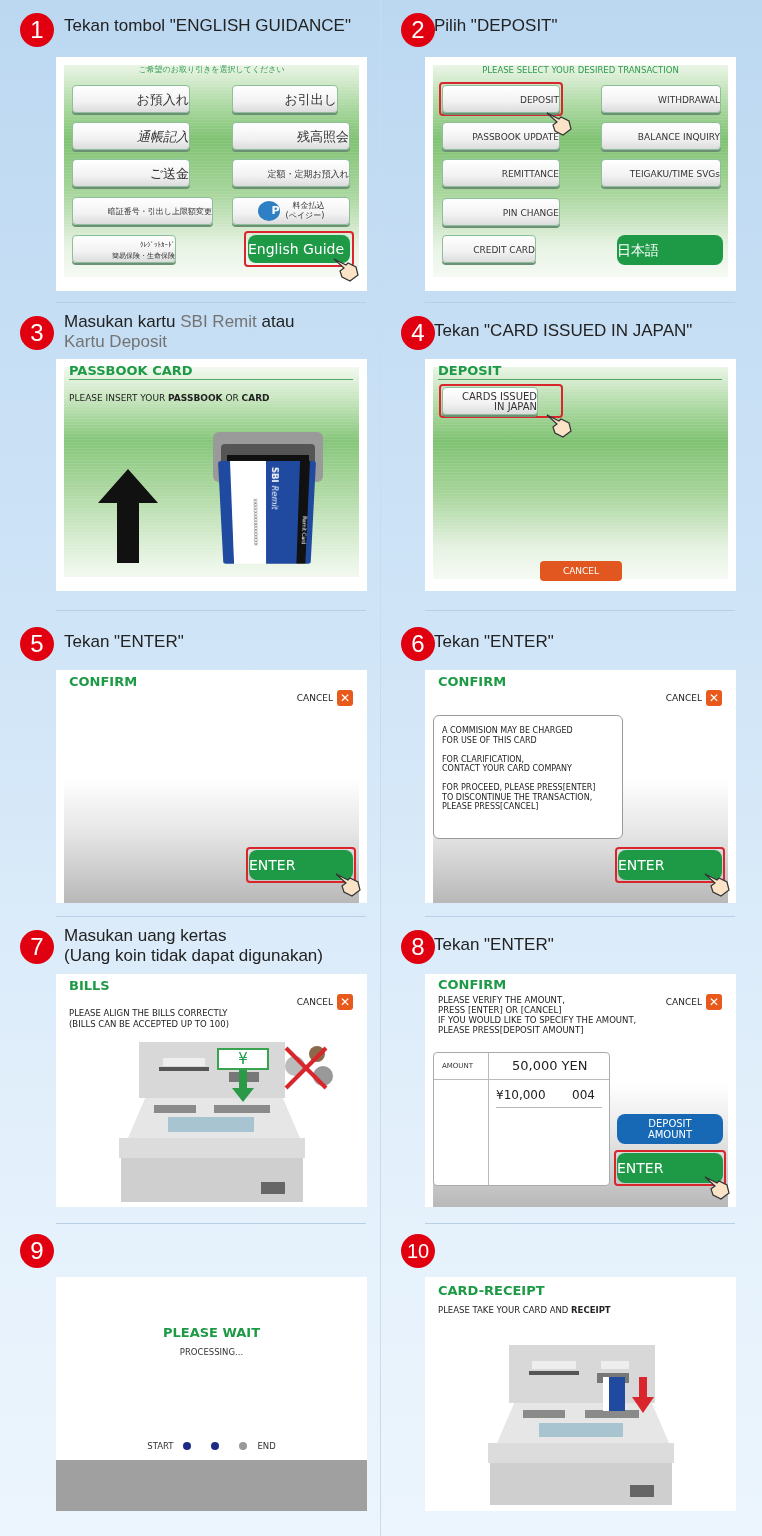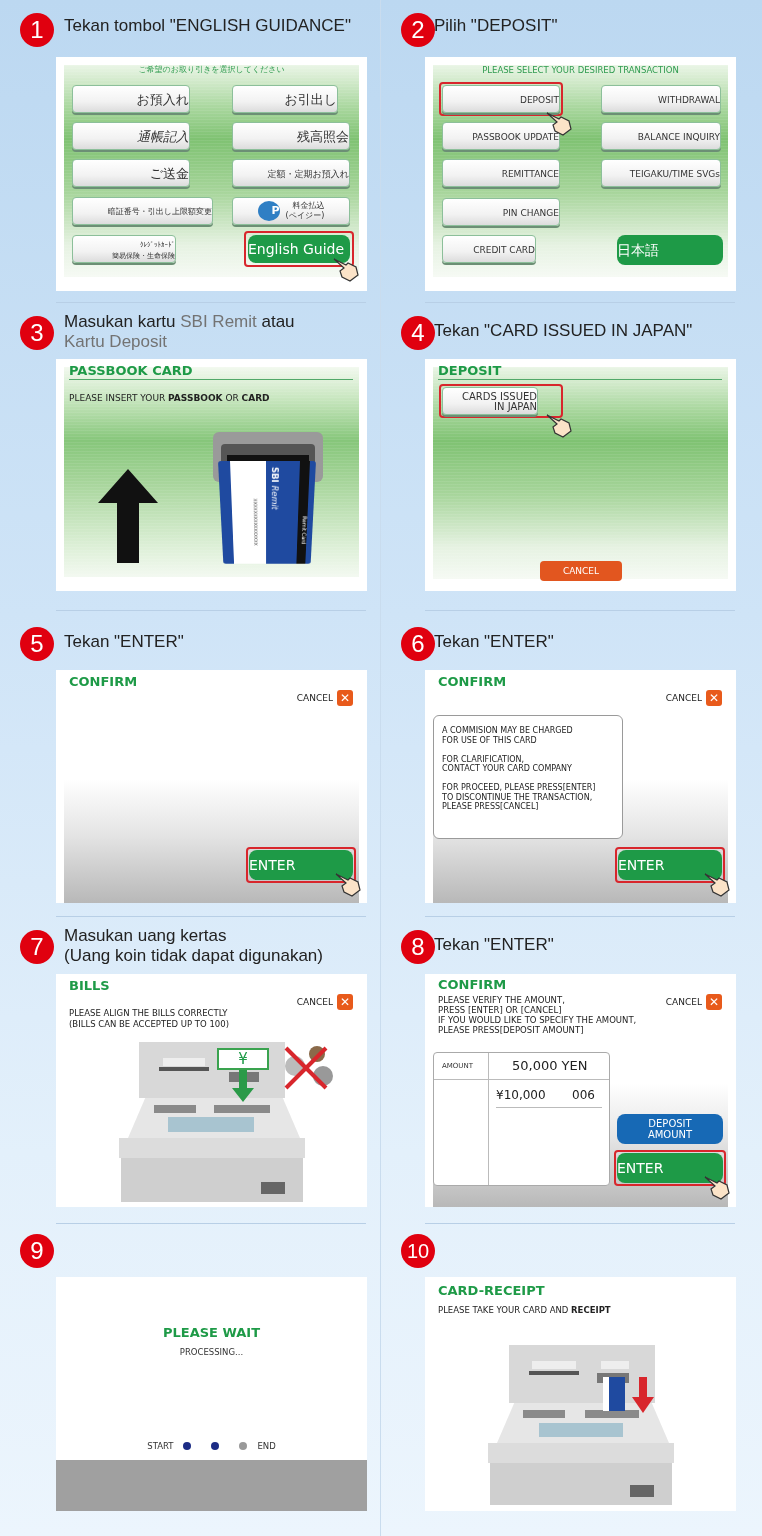--- a/index.html
+++ b/index.html
@@ -299,21 +299,21 @@
     <div class="small-txt" style="left:13px;top:21px;white-space:pre;font-size:8.5px;line-height:10px;">PLEASE VERIFY THE AMOUNT,
 PRESS [ENTER] OR [CANCEL]
 IF YOU WOULD LIKE TO SPECIFY THE AMOUNT,
 PLEASE PRESS[DEPOSIT AMOUNT]</div>
     <div style="position:absolute;left:8px;top:78px;width:177px;height:134px;background:#fff;border:1px solid #aaa;border-radius:4px;">
       <div style="position:absolute;left:54px;top:0;width:1px;height:132px;background:#bbb;"></div>
       <div style="position:absolute;left:0;top:26px;width:175px;height:1px;background:#bbb;"></div>
       <div style="position:absolute;left:8px;top:9px;font-size:7px;color:#333;">AMOUNT</div>
       <div style="position:absolute;left:78px;top:5px;font-size:13px;color:#222;">50,000 YEN</div>
       <div style="position:absolute;left:62px;top:35px;font-size:12px;color:#222;">¥10,000</div>
-      <div style="position:absolute;left:138px;top:35px;font-size:12px;color:#222;">006</div>
+      <div style="position:absolute;left:138px;top:35px;font-size:12px;color:#222;">004</div>
       <div style="position:absolute;left:62px;top:54px;width:106px;height:1px;background:#bbb;"></div>
     </div>
     <div class="blue-btn" style="left:192px;top:140px;width:106px;height:30px;">
       <span>DEPOSIT</span><br><span>AMOUNT</span>
     </div>
     <div class="hl" style="left:189px;top:176px;width:112px;height:36px;"></div>
     <div class="green-btn" style="left:192px;top:179px;width:106px;height:30px;line-height:30px;">ENTER</div>
     <svg class="hand" style="left:278px;top:197px;" viewBox="0 0 30 30">
       <path d="M2 6 L14 12 L16 10 L24 14 L26 22 L18 28 L10 24 L8 18 L12 15 Z" fill="#fbe3c8" stroke="#333" stroke-width="1.2"></path>
     </svg>

